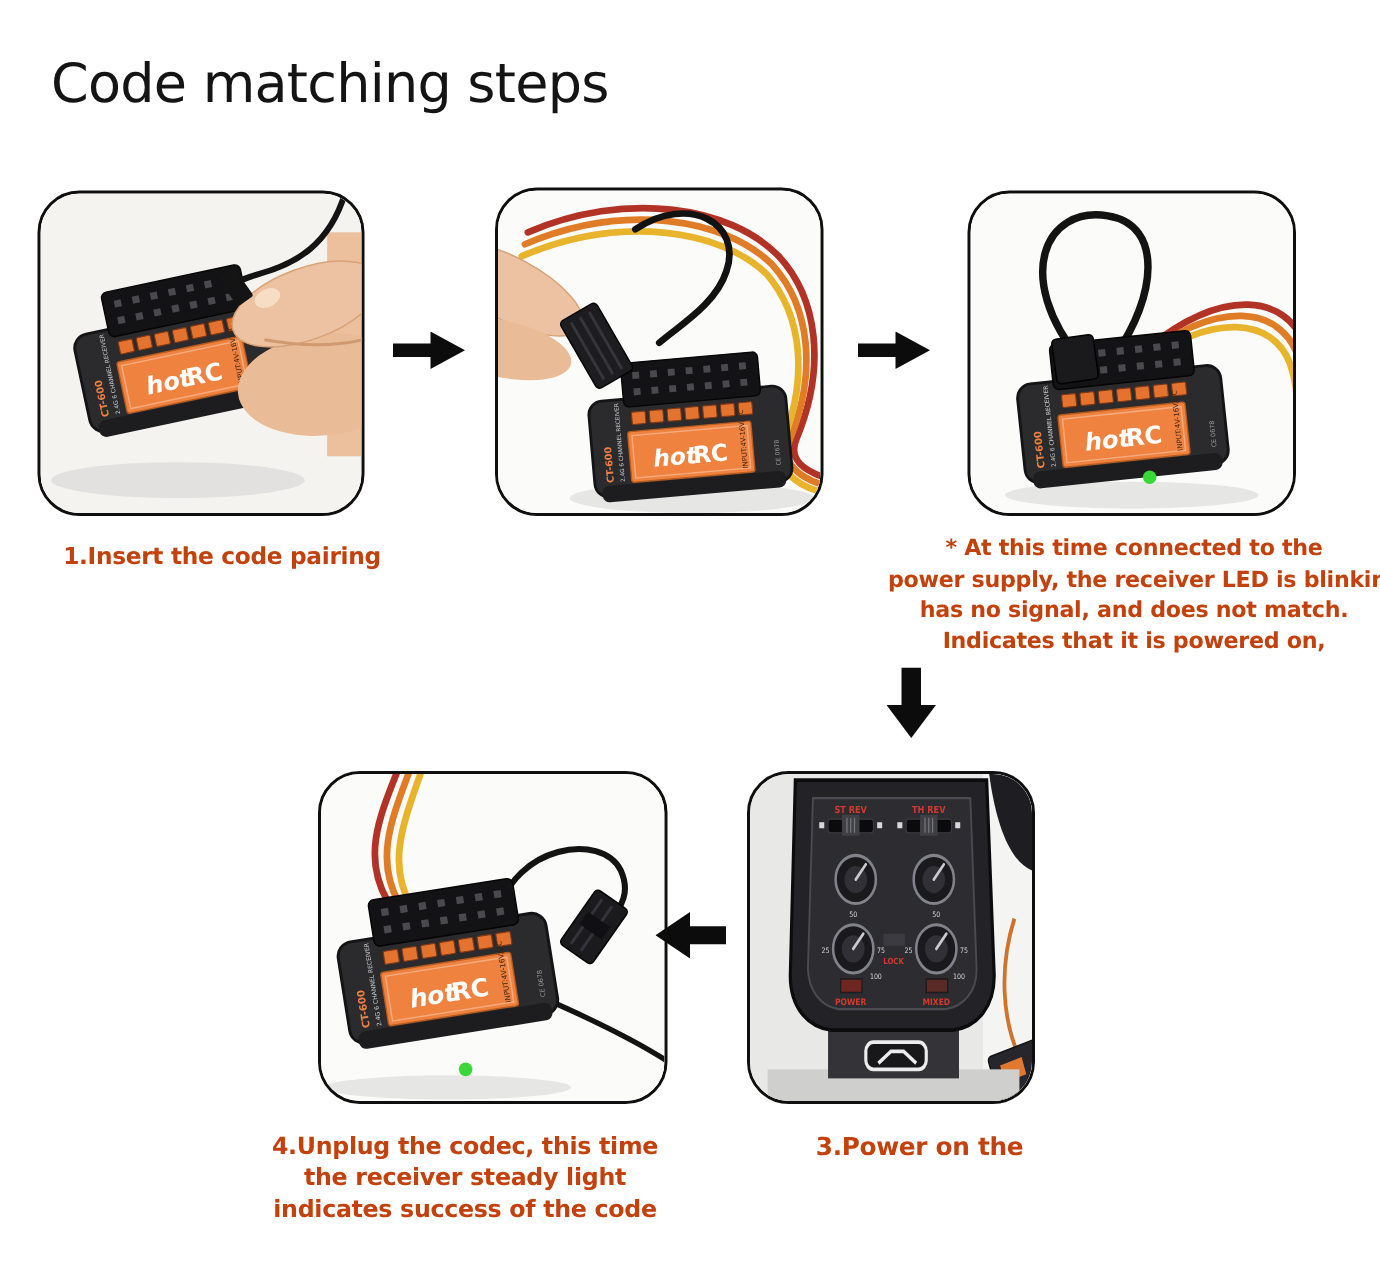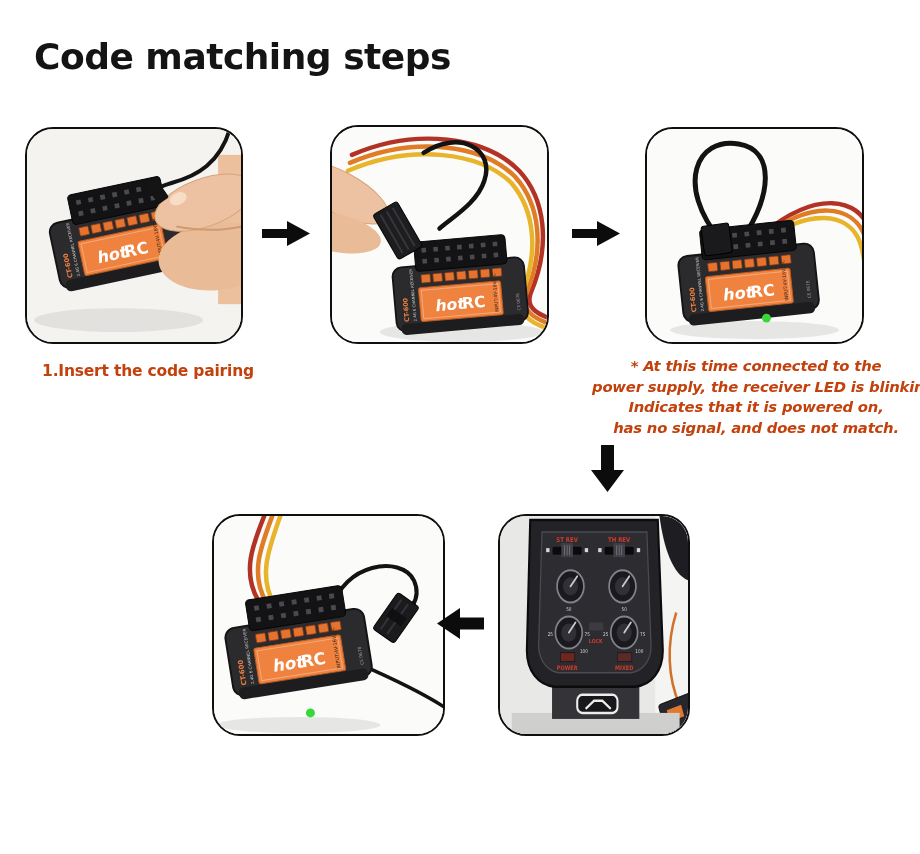--- a/index.html
+++ b/index.html
@@ -1,27 +1,27 @@
 <!DOCTYPE html>
 <html><head>
 <meta charset="utf-8">
 <style>
   html,body{margin:0;padding:0;background:#ffffff;}
   .stage{position:relative;width:920px;height:854px;background:#ffffff;overflow:hidden;
          font-family:"DejaVu Sans",sans-serif;}
-  .title{position:absolute;left:34px;top:12px;font-size:36px;font-weight:700;
+  .title{position:absolute;left:34px;top:12px;font-size:36px;font-weight:400;
          color:#141414;letter-spacing:-0.5px;}
   .panel{position:absolute;box-sizing:border-box;border:2.5px solid #0f0f0f;
          border-radius:28px;overflow:hidden;background:#fbfbfa;}
   .panel svg{display:block;width:100%;height:100%;}
   .cap{position:absolute;text-align:center;font-weight:700;color:#c2410c;letter-spacing:-0.2px;}
   .cap div{white-space:nowrap;}
   .c1{left:14px;top:361px;width:268px;font-size:15.5px;line-height:21px;}
   .c2{left:322px;top:361px;width:234px;font-size:15.5px;line-height:21px;}
-  .c3{left:592px;top:356px;width:328px;font-size:14.8px;line-height:20.5px;font-style:italic;}
+  .c3{left:592px;top:356px;width:328px;font-size:14.8px;line-height:20.5px;}
   .c4{left:166px;top:753px;width:288px;font-size:15.8px;line-height:21px;}
   .c5{left:500px;top:754px;width:226px;font-size:16.5px;line-height:22px;}
   .arr{position:absolute;}
   .arr path{fill:#0c0c0c;}
 </style>
 </head>
 <body>
 
 <div class="stage">
 
@@ -134,22 +134,22 @@
       <circle cx="120" cy="190" r="4.5" fill="#39d839"></circle>
     </svg>
   </div>
 
   <div class="cap c1">
     <div>1.Insert the code pairing</div>
   </div>
   <div class="cap c3">
     <div>* At this time connected to the</div>
     <div>power supply, the receiver LED is blinking:</div>
+    <div>has no signal, and does not match.</div>
     <div>Indicates that it is powered on,</div>
-    <div>has no signal, and does not match.</div>
   </div>
 
   <svg class="arr" style="left:591px;top:445px;" width="33" height="47" viewBox="0 0 33 47">
     <path d="M10,0 H23 V25 H33 L16.5,47 L0,25 H10 Z"></path>
   </svg>
 
   <div class="panel" style="left:212px;top:514px;width:233px;height:222px;">
     <svg viewBox="0 0 228 217" preserveAspectRatio="none">
       <rect width="228" height="217" fill="#fbfbfa"></rect>
       <ellipse cx="84" cy="208" rx="82" ry="8" fill="#00000015"></ellipse>
@@ -242,16 +242,22 @@
       <rect x="140" y="136" width="17" height="9" fill="#5a2a26" stroke="#1c1c1e"></rect>
       <text x="80" y="153" text-anchor="middle" font-size="6" font-weight="bold" fill="#d23a2e">POWER</text>
       <text x="148" y="153" text-anchor="middle" font-size="6" font-weight="bold" fill="#d23a2e">MIXED</text>
       <g>
         <rect x="92" y="178" width="48" height="18" rx="6" fill="#18181a" stroke="#ececec" stroke-width="2.5"></rect>
         <path d="M102,192 L112,184 L122,184 L132,192" stroke="#ececec" stroke-width="2.5" fill="none"></path>
       </g>
     </svg>
   </div>
 
+  <div class="cap c4">
+    <div>4.Unplug the codec, this time</div>
+    <div>the receiver steady light</div>
+    <div>indicates success of the code</div>
+  </div>
   <div class="cap c5">
+    <div>3.Power on the</div>
   </div>
 
 </div>
 
 </body></html>

